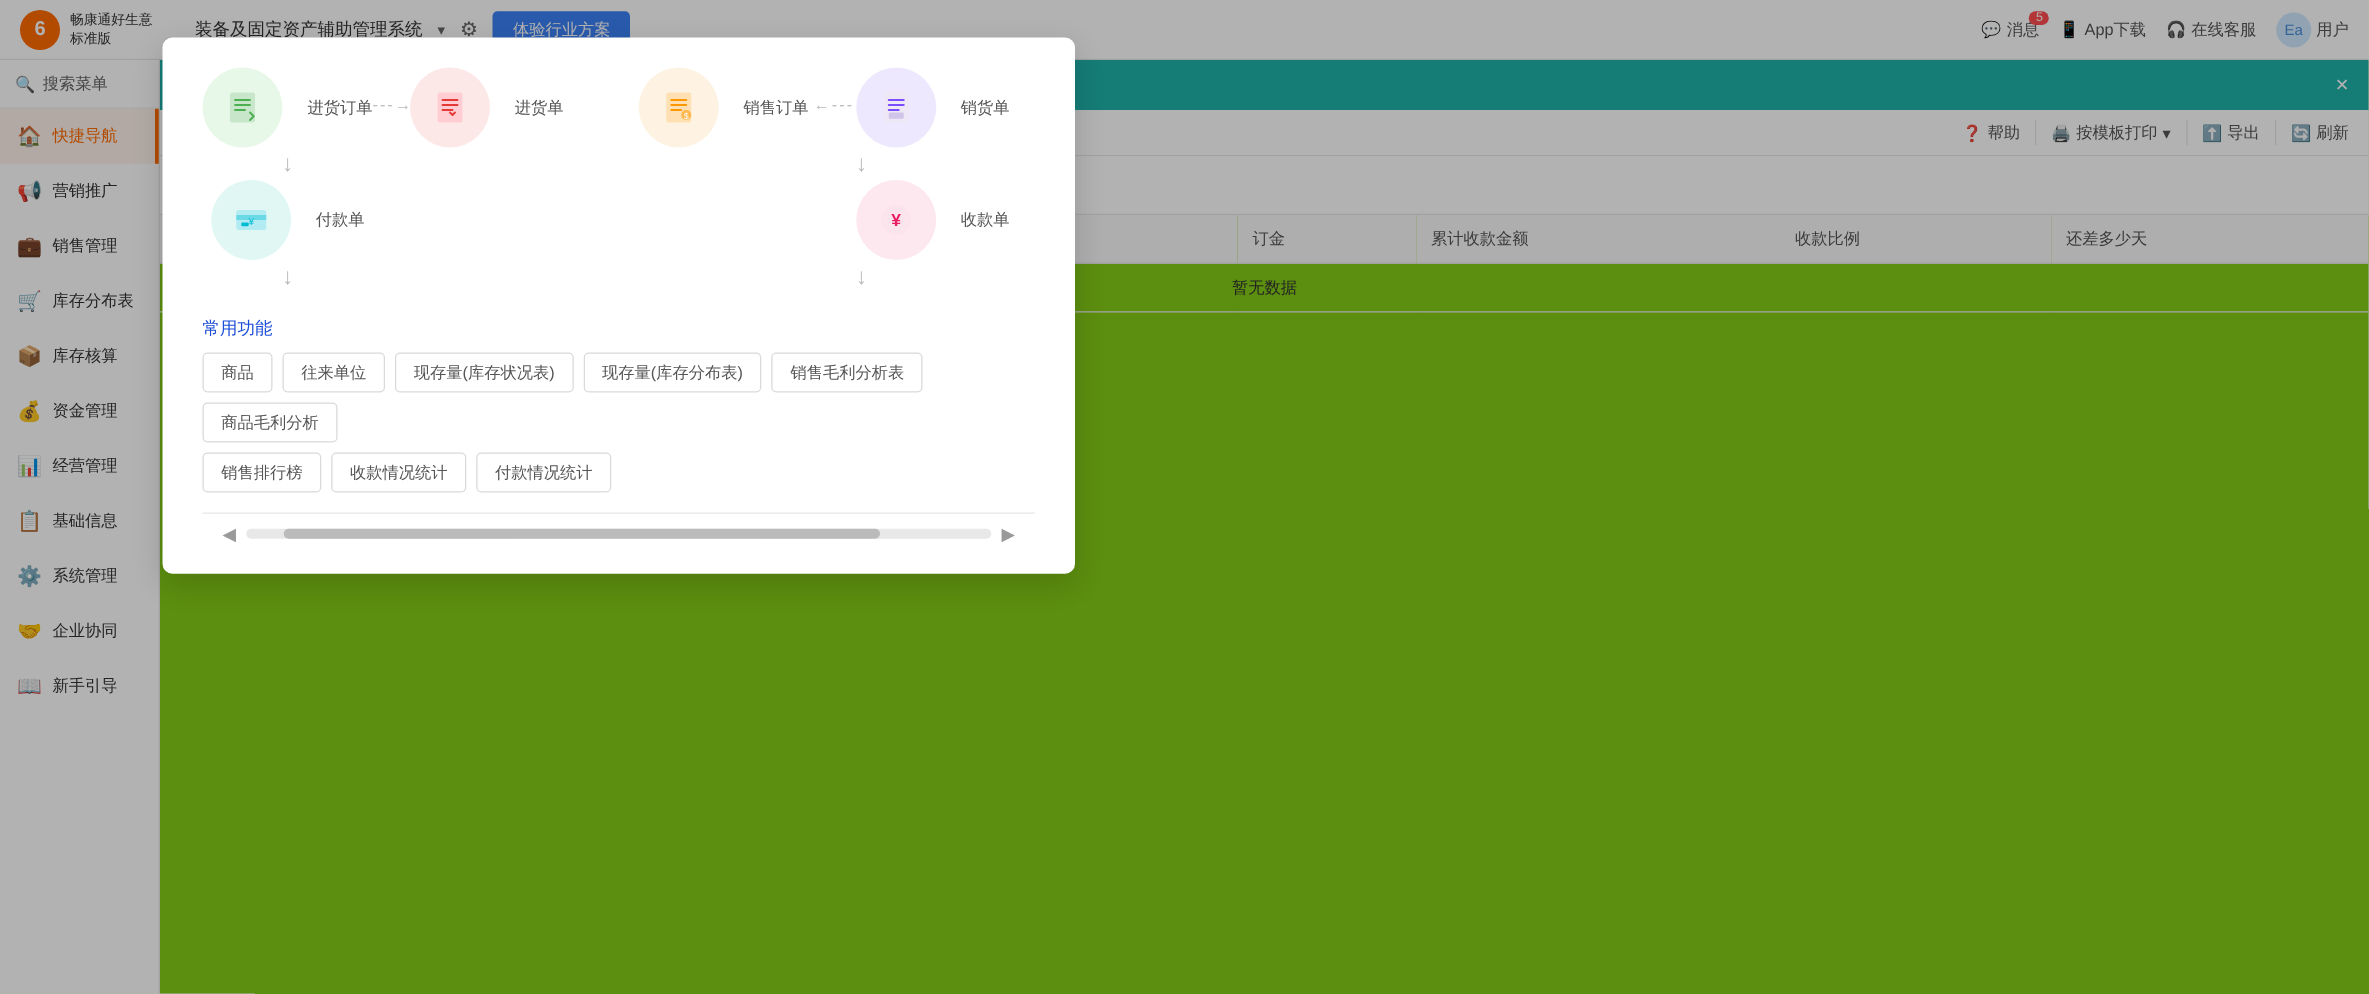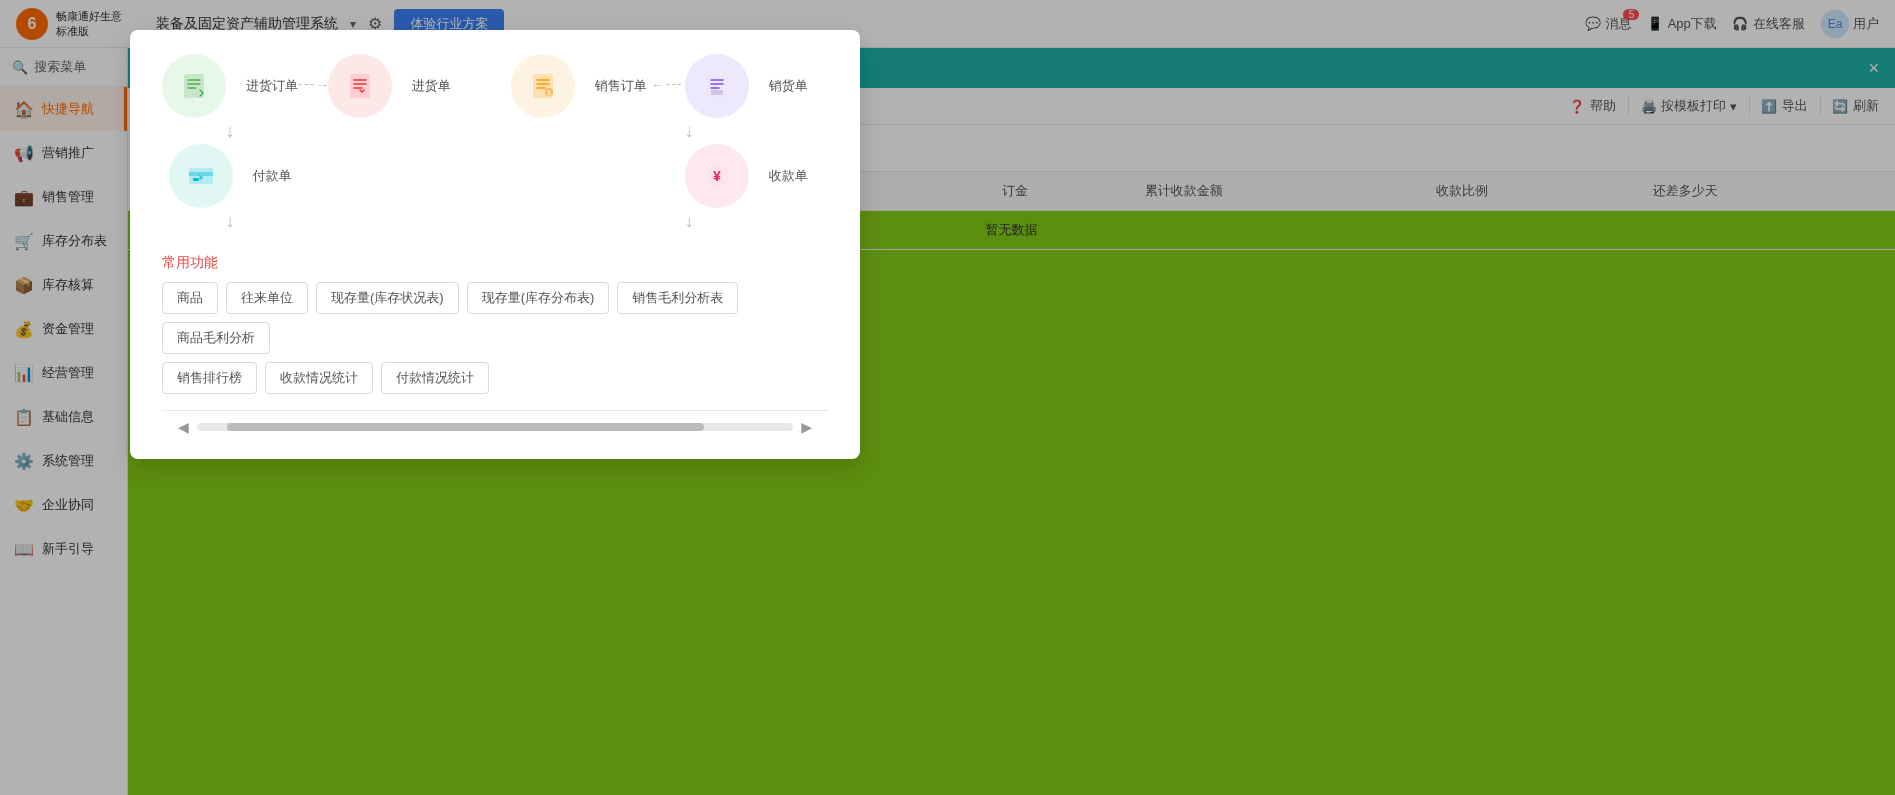--- a/index.html
+++ b/index.html
@@ -67,21 +67,21 @@
     .flow-circle.purple { background: #ede8fd; color: #7c4dff; }
     .flow-circle.orange { background: #fef3e2; color: #ff9800; }
     .flow-circle.teal { background: #e0f7f4; color: #00bcd4; }
     .flow-circle.pink { background: #fde8f0; color: #e91e63; }
     .flow-circle.lightorange { background: #fff3e0; color: #ff9800; }
     .flow-circle.lightblue { background: #e3f2fd; color: #2196f3; }
     .flow-label { font-size: 13px; color: #555; text-align: center; }
 
     
     .common-section { margin-bottom: 16px; }
-    .common-title { font-size: 14px; color: #ef4444; font-weight: 500; margin-bottom: 10px; }
+    .common-title { font-size: 14px; color: #1d4ed8; font-weight: 500; margin-bottom: 10px; }
     .func-buttons { display: flex; flex-wrap: wrap; gap: 8px; margin-bottom: 8px; }
     .func-btn { border: 1px solid #d9d9d9; border-radius: 4px; padding: 6px 14px; font-size: 13px; color: #555; background: white; cursor: pointer; }
 
     
     .scroll-area { border-top: 1px solid #e8e8e8; padding: 8px 16px; display: flex; align-items: center; }
     .scroll-track { flex: 1; height: 8px; background: #e8e8e8; border-radius: 4px; margin: 0 8px; }
     .scroll-nav { color: #999; cursor: pointer; font-size: 14px; }
 
     
     .arrow-down { text-align: center; color: #bbb; font-size: 18px; line-height: 1; }

